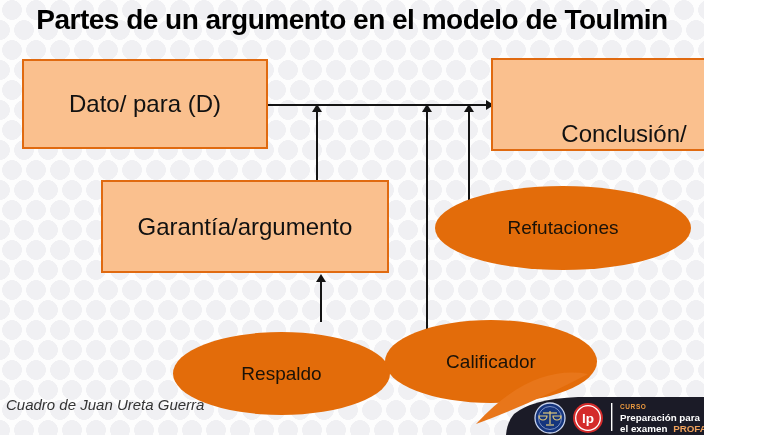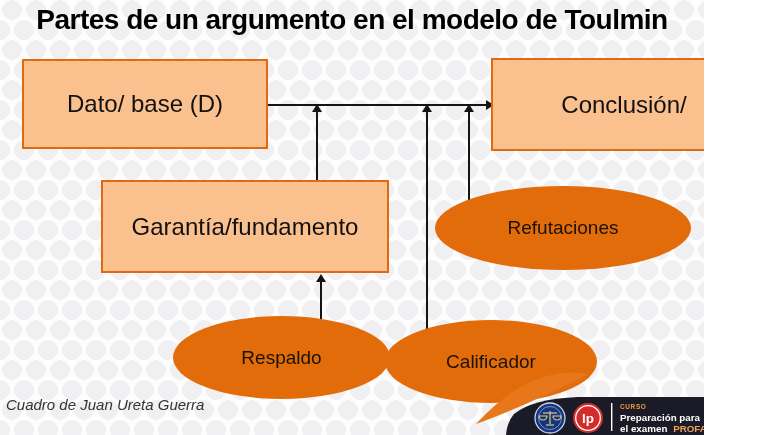--- a/index.html
+++ b/index.html
@@ -17,29 +17,29 @@
     position:absolute;top:4px;left:0;right:0;text-align:center;
     font-size:28px;font-weight:bold;color:#000;letter-spacing:-0.5px;
   }
   .node{
     position:absolute;background:#FAC08E;border:2px solid #E06A10;
     display:flex;align-items:center;justify-content:center;
     font-size:24px;color:#111;text-align:center;line-height:1.3;
     box-sizing:border-box;z-index:2;
   }
   #dato{left:22px;top:59px;width:246px;height:90px;}
-  #conclusion{left:491px;top:58px;width:266px;height:93px;flex-direction:column;}
+  #conclusion{left:491px;top:58px;width:266px;height:93px;flex-direction:column;justify-content:flex-end;}
   #garantia{left:101px;top:180px;width:288px;height:93px;}
   .oval{
     position:absolute;background:#E36C0A;border-radius:50%;
     display:flex;align-items:center;justify-content:center;
     font-size:19px;color:#1a1208;z-index:2;
   }
   #refutaciones{left:435px;top:186px;width:256px;height:84px;}
-  #respaldo{left:173px;top:316px;width:217px;height:83px;}
+  #respaldo{left:173px;top:332px;width:217px;height:83px;}
   #calificador{left:385px;top:320px;width:212px;height:83px;}
   .connectors{position:absolute;left:0;top:0;width:768px;height:435px;z-index:1;pointer-events:none;}
   .connectors line{stroke:#141414;stroke-width:2;}
   .connectors polygon{fill:#141414;}
   .credit{
     position:absolute;left:6px;top:396px;font-style:italic;
     font-size:15px;color:#333;z-index:3;
   }
   .footer-svg{position:absolute;right:0;bottom:0;width:230px;height:65px;z-index:4;}
   .footer-svg text{font-family:"Liberation Sans",sans-serif;}
@@ -68,29 +68,29 @@
       <line x1="469" y1="200" x2="469" y2="111"></line>
       <polygon points="464,112 469,104 474,112"></polygon>
     </g>
     <g>
       <line x1="321" y1="322" x2="321" y2="281"></line>
       <polygon points="316,282 321,274 326,282"></polygon>
     </g>
   </svg>
 
   <div class="node" id="dato">
-    <span>Dato/ base (D)</span>
+    <span>Dato/ para (D)</span>
   </div>
 
   <div class="node" id="conclusion">
     <span>Conclusión/</span>
   </div>
 
   <div class="node" id="garantia">
-    <span>Garantía/fundamento</span>
+    <span>Garantía/argumento</span>
   </div>
 
   <div class="oval" id="refutaciones">
     <span>Refutaciones</span>
   </div>
 
   <div class="oval" id="respaldo">
     <span>Respaldo</span>
   </div>
 

